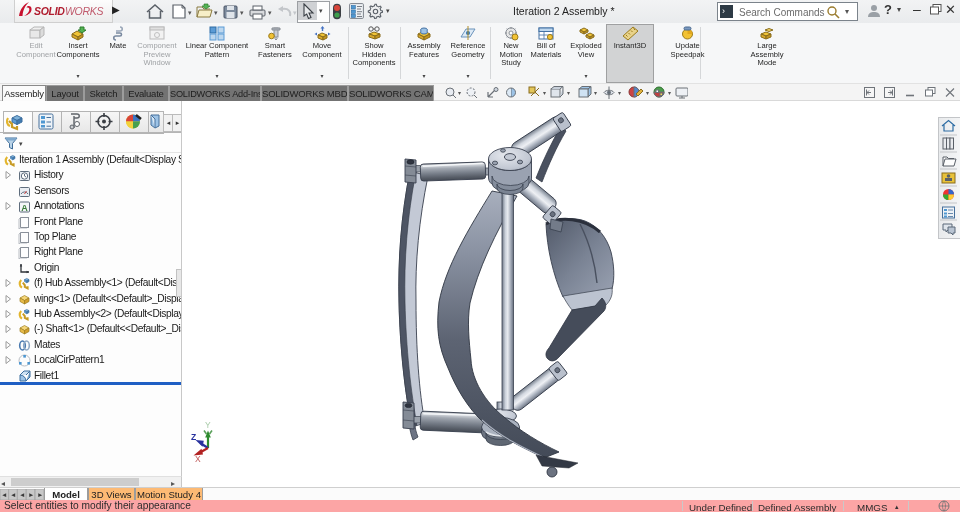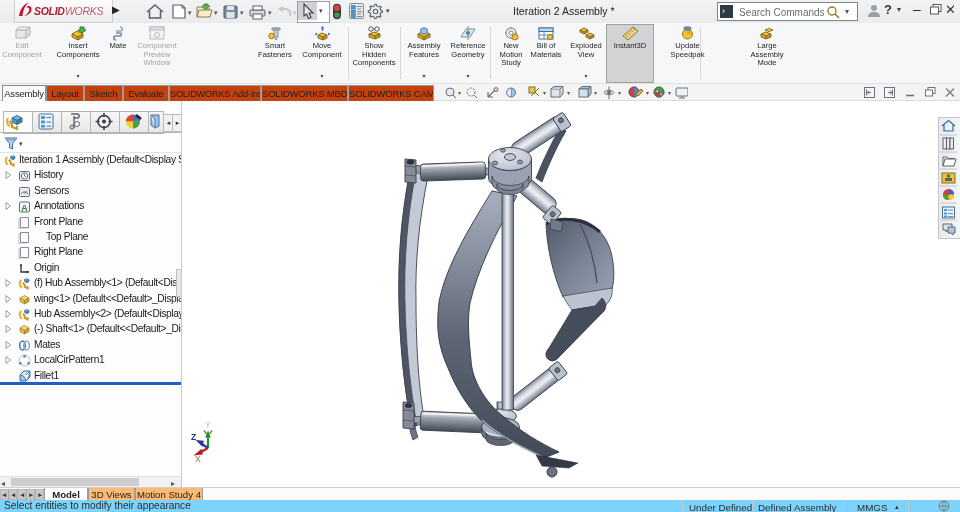--- a/index.html
+++ b/index.html
@@ -10,34 +10,34 @@
 #searchbox{position:absolute;left:717px;top:2px;width:139px;height:17px;background:#fff;border:1px solid #7b838b}
 
 #ribbon{position:absolute;left:0;top:23px;width:960px;height:60px;background:#f6f7f8}
 .rbtn{position:absolute;top:1px;height:57px;text-align:center;font-size:7.6px;line-height:8.6px;color:#1e1e1e}
 .rbtn svg{display:block;margin:2px auto 1px auto}
 .rbtn .dd{position:absolute;bottom:0px;left:0;width:100%;font-size:6px;color:#444}
 .rbtn.gray{color:#9fa2a5}
 .rsep{position:absolute;top:4px;width:1px;height:52px;background:#d5d7d9}
 
 #tabrow{position:absolute;left:0;top:83px;width:960px;height:18px;background:#f4f4f4;border-bottom:1px solid #d9d9d9;border-top:1px solid #e2e2e2;box-sizing:border-box}
-.ctab{position:absolute;top:1px;height:16px;background:#c2410c;border:1px solid #9c9c9c;border-bottom:none;font-size:9.5px;letter-spacing:-0.2px;color:#1e1e1e;text-align:center;line-height:16px;padding:0;box-sizing:border-box;white-space:nowrap;overflow:hidden}
+.ctab{position:absolute;top:1px;height:16px;background:#737373;border:1px solid #9c9c9c;border-bottom:none;font-size:9.5px;letter-spacing:-0.2px;color:#1e1e1e;text-align:center;line-height:16px;padding:0;box-sizing:border-box;white-space:nowrap;overflow:hidden}
 .ctab.active{background:#fbfbfb;border-color:#8a8a8a}
 
 #leftpanel{position:absolute;left:0;top:101px;width:181px;height:375px;background:#fdfdfd;border-right:1px solid #c8c8c8;overflow:hidden}
 .ttab{position:absolute;top:10px;width:28px;height:21px;background:linear-gradient(#f6f6f6,#e7e7e7);border:1px solid #b4b4b4}
 .trow{position:absolute;left:0;width:181px;height:15px;font-size:10.2px;letter-spacing:-0.35px;color:#1a1a1a;white-space:nowrap;overflow:hidden}
 .trow .arr{position:absolute;left:4px;top:3px;width:8px;height:8px}
 .trow .ic{position:absolute;top:1px}
 .trow .tx{position:absolute;top:1px}
 
 #lscroll{position:absolute;left:0;top:476px;width:181px;height:11px;background:#f1f1f1;border-right:1px solid #c8c8c8;border-top:1px solid #e0e0e0}
 #bottombar{position:absolute;left:0;top:487px;width:960px;height:13px;background:#fbfbfb;border-top:1px solid #cfcfcf}
 .btab{position:absolute;top:0;height:13px;font-size:9.6px;line-height:13px;text-align:center;background:#fdba74;border:1px solid #9c9c9c;border-top:none;box-sizing:border-box;color:#222;white-space:nowrap;overflow:hidden}
-#statusbar{position:absolute;left:0;top:500px;width:960px;height:12px;background:#7dd3fc;font-size:10.2px;color:#2c2c2c}
+#statusbar{position:absolute;left:0;top:500px;width:960px;height:12px;background:#fca5a5;font-size:10.2px;color:#2c2c2c}
 </style></head>
 <body>
 <div id="app">
 
 <div id="titlebar"></div>
 <div id="swlogo">
   <svg width="95" height="20" viewBox="0 0 95 20">
     <path d="M4 16 C5 9 9 4 14 2 C10 6 8 10 7.5 16 Z" fill="#c8102e"></path>
     <path d="M9 16 C14 15 17 12 16.5 8.5 C16 5.5 12.5 5.5 11.5 7.5 C14 7 15 8.5 14 11 C13.2 13 11.5 14.8 9 16 Z" fill="#c8102e"></path>
     <text x="19" y="14.5" font-size="10.5" font-weight="bold" font-style="italic" fill="#b01c2e" font-family="Liberation Sans" letter-spacing="-0.3">SOLID</text>
@@ -122,21 +122,21 @@
       </svg>
 
   <svg class="abs" style="left:367px;top:3px" width="16" height="16" viewBox="0 0 16 16">
         <path d="M8 1.2 L9.3 1.2 L9.8 3 A5.2 5.2 0 0 1 11.6 3.9 L13.3 3.1 L14.2 4.2 L13.1 5.7 A5.2 5.2 0 0 1 13.8 7.5 L15.5 8 L15.5 9.3 L13.8 9.8 A5.2 5.2 0 0 1 13 11.6 L13.9 13.2 L12.9 14.2 L11.3 13.3 A5.2 5.2 0 0 1 9.5 14 L9 15.7 L7.7 15.7 L7.2 14 A5.2 5.2 0 0 1 5.4 13.2 L3.8 14 L2.8 13 L3.7 11.4 A5.2 5.2 0 0 1 3 9.6 L1.3 9.1 L1.3 7.8 L3 7.3 A5.2 5.2 0 0 1 3.8 5.5 L2.9 3.9 L3.9 2.9 L5.5 3.8 A5.2 5.2 0 0 1 7.3 3 Z" fill="none" stroke="#5a6068" stroke-width="1.1"></path>
         <circle cx="8.5" cy="8.5" r="2.2" fill="none" stroke="#5a6068" stroke-width="1.1"></circle>
       </svg>
   <div class="abs" style="left:386px;top:7px;font-size:7px;color:#444">▾</div>
 </div>
 
 <div id="ribbon">
-  <div class="rbtn gray" style="left:0;width:44px">
+  <div class="rbtn gray" style="left:14px;width:44px">
     <svg width="17" height="15" viewBox="0 0 17 15">
           <rect x="2" y="4" width="10" height="8" fill="#e8e8e8" stroke="#b5b5b5"></rect>
           <path d="M2 4 L6 1 L16 1 L12 4 Z" fill="#f0f0f0" stroke="#b5b5b5"></path>
           <path d="M12 4 L16 1 L16 9 L12 12 Z" fill="#dcdcdc" stroke="#b5b5b5"></path>
         </svg>
     Edit<br>Component
   </div>
   <div class="rbtn" style="left:54px;width:48px">
     <svg width="18" height="15" viewBox="0 0 18 15">
           <path d="M3 8 L8 5 L14 8 L9 11 Z" fill="#f0c437" stroke="#8a6d1d"></path>
@@ -154,20 +154,30 @@
         </svg>
     Mate
   </div>
   <div class="rbtn gray" style="left:133px;width:48px">
     <svg width="16" height="15" viewBox="0 0 16 15">
           <rect x="1" y="1" width="14" height="12" fill="#f2f2f2" stroke="#bbb"></rect>
           <rect x="1" y="1" width="14" height="3" fill="#e0e0e0" stroke="#bbb"></rect>
           <circle cx="8" cy="9" r="2.5" fill="none" stroke="#c0c0c0"></circle>
         </svg>
     Component<br>Preview<br>Window
+  </div>
+  <div class="rbtn" style="left:183px;width:68px">
+    <svg width="16" height="15" viewBox="0 0 16 15">
+          <rect x="1" y="1" width="6" height="6" fill="#5b9bd5" stroke="#2e6da4"></rect>
+          <rect x="9" y="1" width="6" height="6" fill="#bdd7ee" stroke="#5b9bd5"></rect>
+          <rect x="1" y="8" width="6" height="6" fill="#bdd7ee" stroke="#5b9bd5"></rect>
+          <rect x="9" y="8" width="6" height="6" fill="#bdd7ee" stroke="#5b9bd5"></rect>
+        </svg>
+    Linear Component<br>Pattern
+    <div class="dd">▾</div>
   </div>
   <div class="rbtn" style="left:253px;width:44px">
     <svg width="15" height="15" viewBox="0 0 15 15">
           <rect x="6" y="2" width="4" height="9" fill="#c9cdd4" stroke="#8a8f96"></rect>
           <path d="M4 2 L12 2 L12 4 L4 4 Z" fill="#aeb4bc" stroke="#8a8f96"></path>
           <path d="M8 11 L8 14 M6.5 12.5 L8 14 L9.5 12.5" stroke="#8a8f96" fill="none"></path>
           <circle cx="3.5" cy="10" r="2.8" fill="#f2c233" stroke="#9c7c1c"></circle>
         </svg>
     Smart<br>Fasteners
   </div>
@@ -619,21 +629,21 @@
             <rect x="2.5" y="1.5" width="8" height="10" fill="#fdfdfd" stroke="#8a9099"></rect>
             <path d="M2.5 1.5 L1 3 L1 13 M2.5 11.5 L1 13 L9 13" fill="none" stroke="#b8bcc2"></path>
           </svg>
       <span class="tx" style="left:34px">Front Plane</span>
     </div>
     <div class="trow" style="top:129px">
       <svg class="ic" style="left:18px" width="13" height="13" viewBox="0 0 13 13">
             <rect x="2.5" y="1.5" width="8" height="10" fill="#fdfdfd" stroke="#8a9099"></rect>
             <path d="M2.5 1.5 L1 3 L1 13 M2.5 11.5 L1 13 L9 13" fill="none" stroke="#b8bcc2"></path>
           </svg>
-      <span class="tx" style="left:46px">Top Plane</span>
+      <span class="tx" style="left:34px">Top Plane</span>
     </div>
     <div class="trow" style="top:144.4px">
       <svg class="ic" style="left:18px" width="13" height="13" viewBox="0 0 13 13">
             <rect x="2.5" y="1.5" width="8" height="10" fill="#fdfdfd" stroke="#8a9099"></rect>
             <path d="M2.5 1.5 L1 3 L1 13 M2.5 11.5 L1 13 L9 13" fill="none" stroke="#b8bcc2"></path>
           </svg>
       <span class="tx" style="left:34px">Right Plane</span>
     </div>
     <div class="trow" style="top:159.8px">
       <svg class="ic" style="left:18px" width="13" height="13" viewBox="0 0 13 13">

